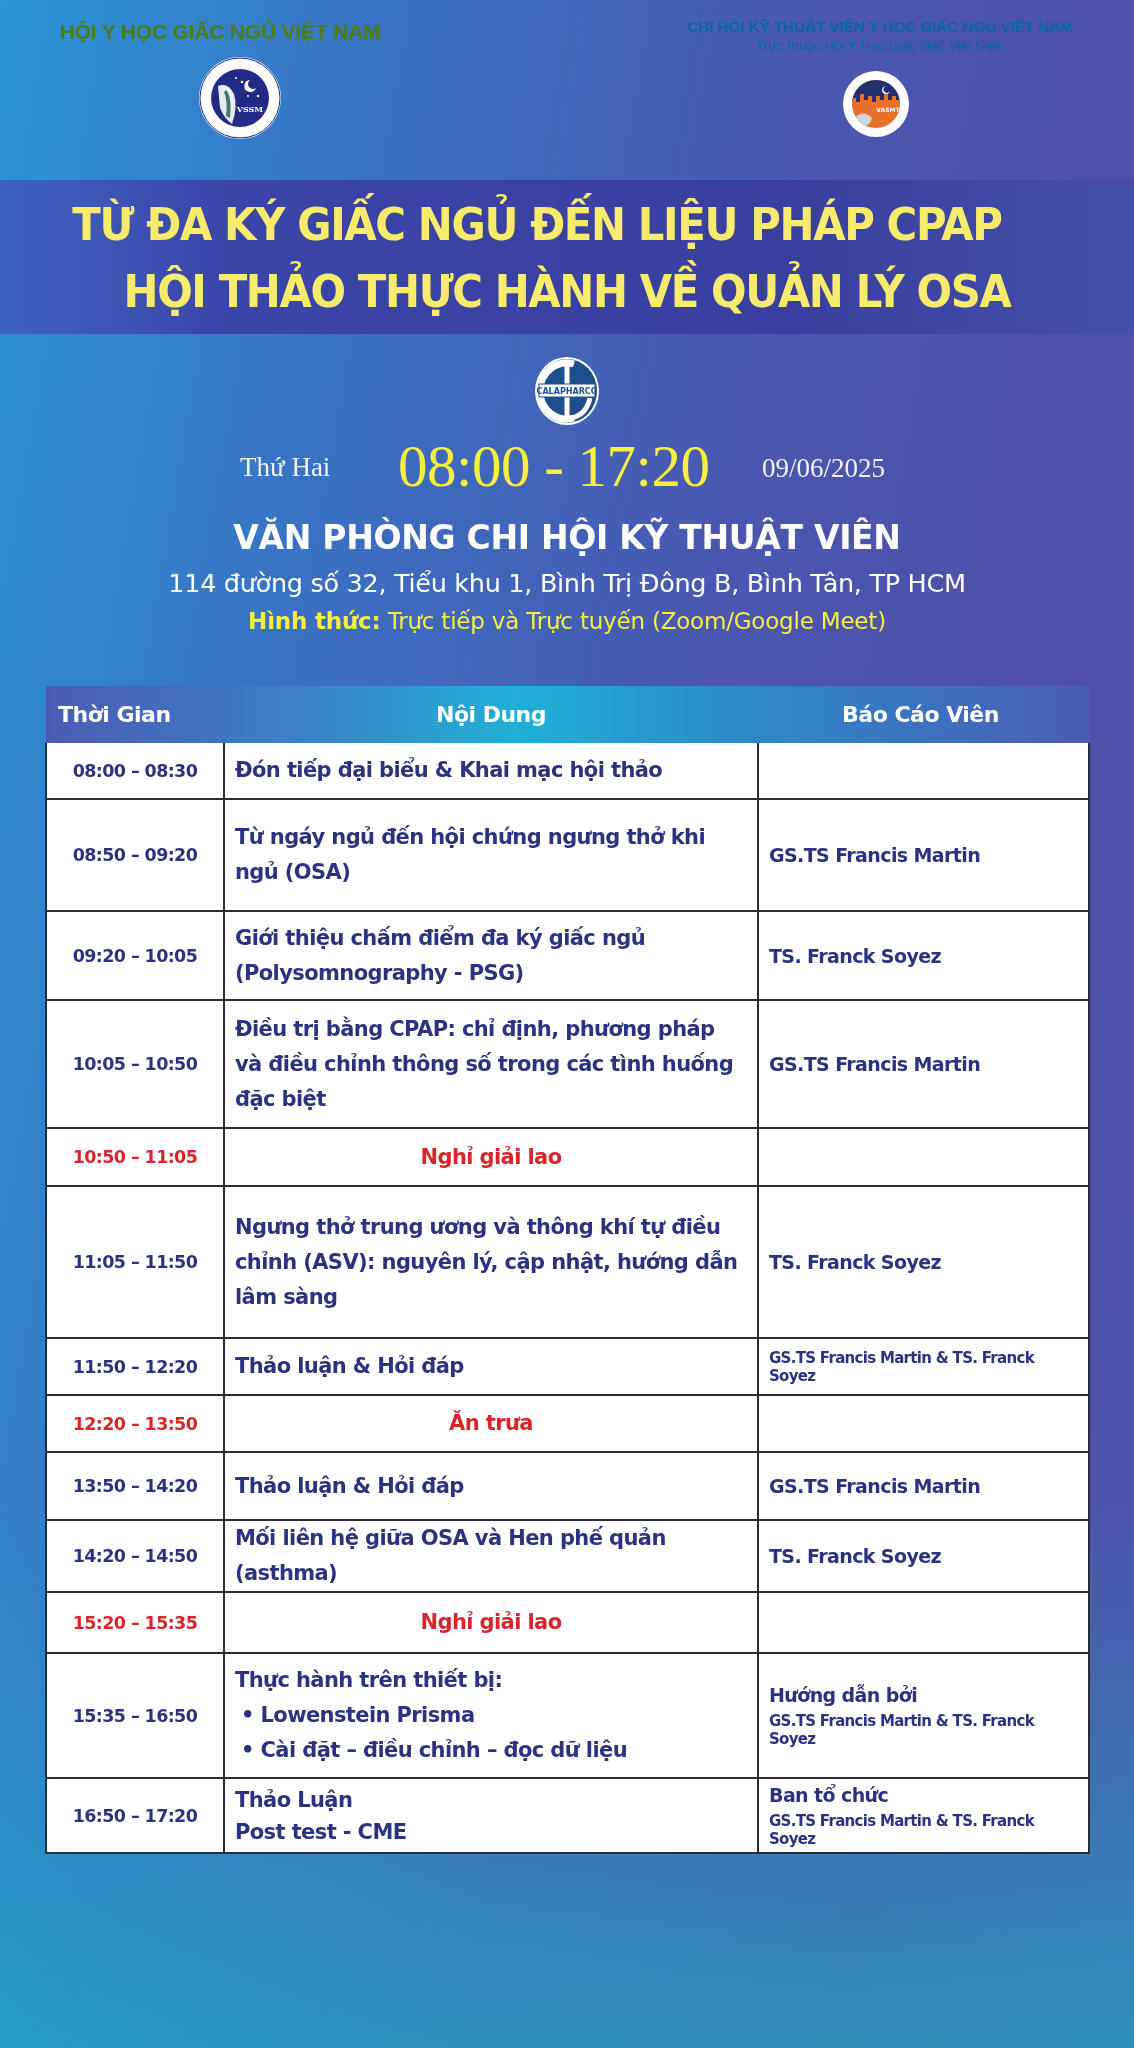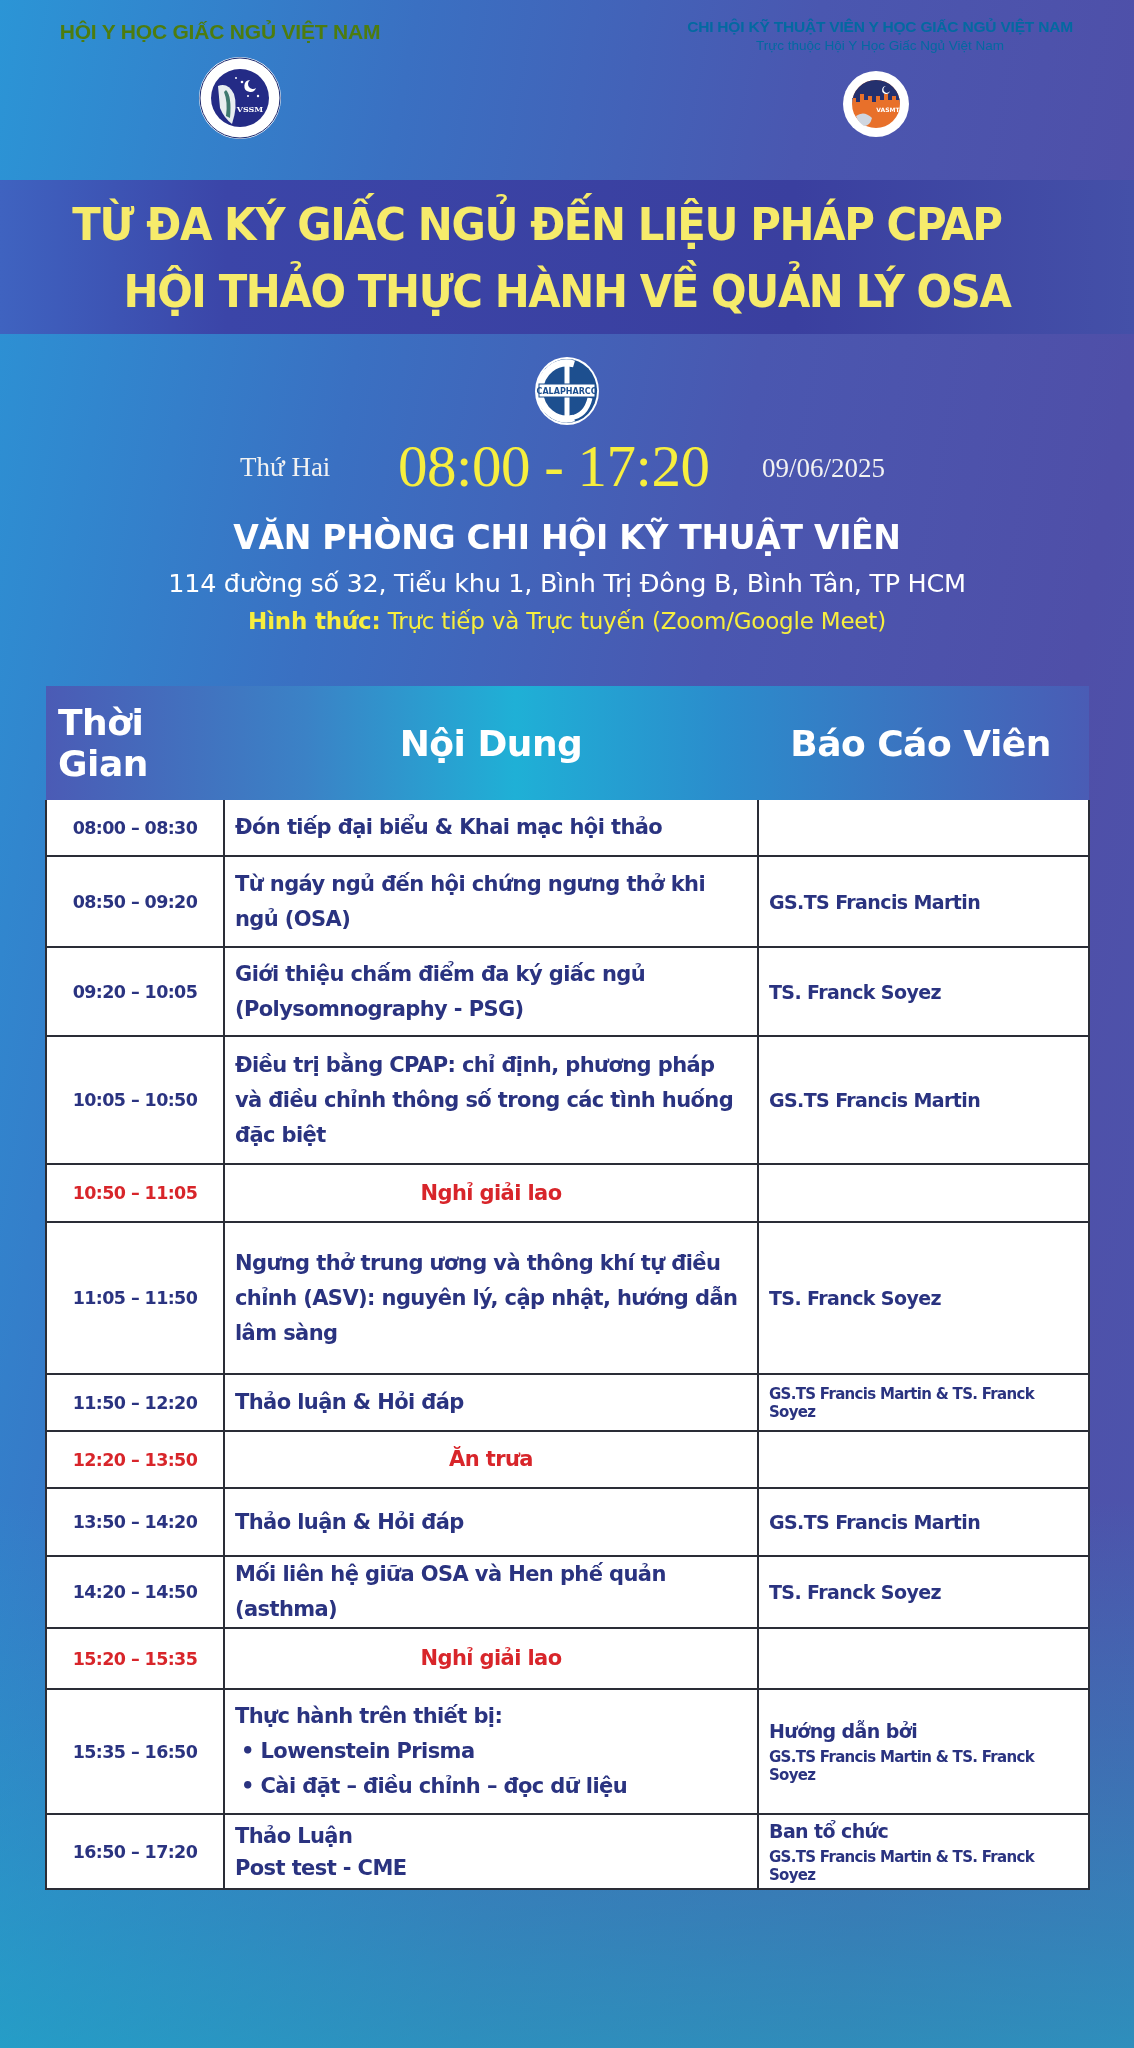--- a/index.html
+++ b/index.html
@@ -54,21 +54,21 @@
             color: #f7ee3e; font-size: 23px; letter-spacing: -0.2px; }
   .format b { font-weight: bold; }
 
   
   .schedule {
     position: absolute; left: 45px; top: 686px; width: 1043px;
     border-collapse: collapse; table-layout: fixed;
     font-family: "DejaVu Sans", sans-serif;
   }
   .schedule th {
-    height: 52px; color: #ffffff; font-weight: bold; font-size: 36px; letter-spacing: -0.5px;
+    height: 52px; color: #ffffff; font-weight: bold; font-size: 22px; letter-spacing: -0.5px;
     text-align: center; padding: 16px;
   }
   .schedule thead tr {
     background: linear-gradient(90deg, #4b5bb5 0%, #3b82c6 25%, #1fb0d6 45%, #2b8ccc 65%, #4a5cb5 100%);
   }
   .schedule th.c1 { width: 178px; text-align: left; padding-left: 12px; }
   .schedule th.c2 { width: 534px; }
   .schedule th.c3 { width: 331px; padding-left: 10px; }
   .schedule td {
     background: #ffffff; border: 2px solid #2a2d36; color: #2a3380;
@@ -151,21 +151,21 @@
       <th class="c2">Nội Dung</th>
       <th class="c3">Báo Cáo Viên</th>
     </tr>
   </thead>
   <tbody>
     <tr style="height:56px">
       <td class="time">08:00 – 08:30</td>
       <td class="topic">Đón tiếp đại biểu &amp; Khai mạc hội thảo</td>
       <td class="speaker"></td>
     </tr>
-    <tr style="height:91px">
+    <tr style="height:112px">
       <td class="time">08:50 – 09:20</td>
       <td class="topic">Từ ngáy ngủ đến hội chứng ngưng thở khi ngủ (OSA)</td>
       <td class="speaker">GS.TS Francis Martin</td>
     </tr>
     <tr style="height:89px">
       <td class="time">09:20 – 10:05</td>
       <td class="topic">Giới thiệu chấm điểm đa ký giấc ngủ (Polysomnography - PSG)</td>
       <td class="speaker">TS. Franck Soyez</td>
     </tr>
     <tr style="height:128px">

